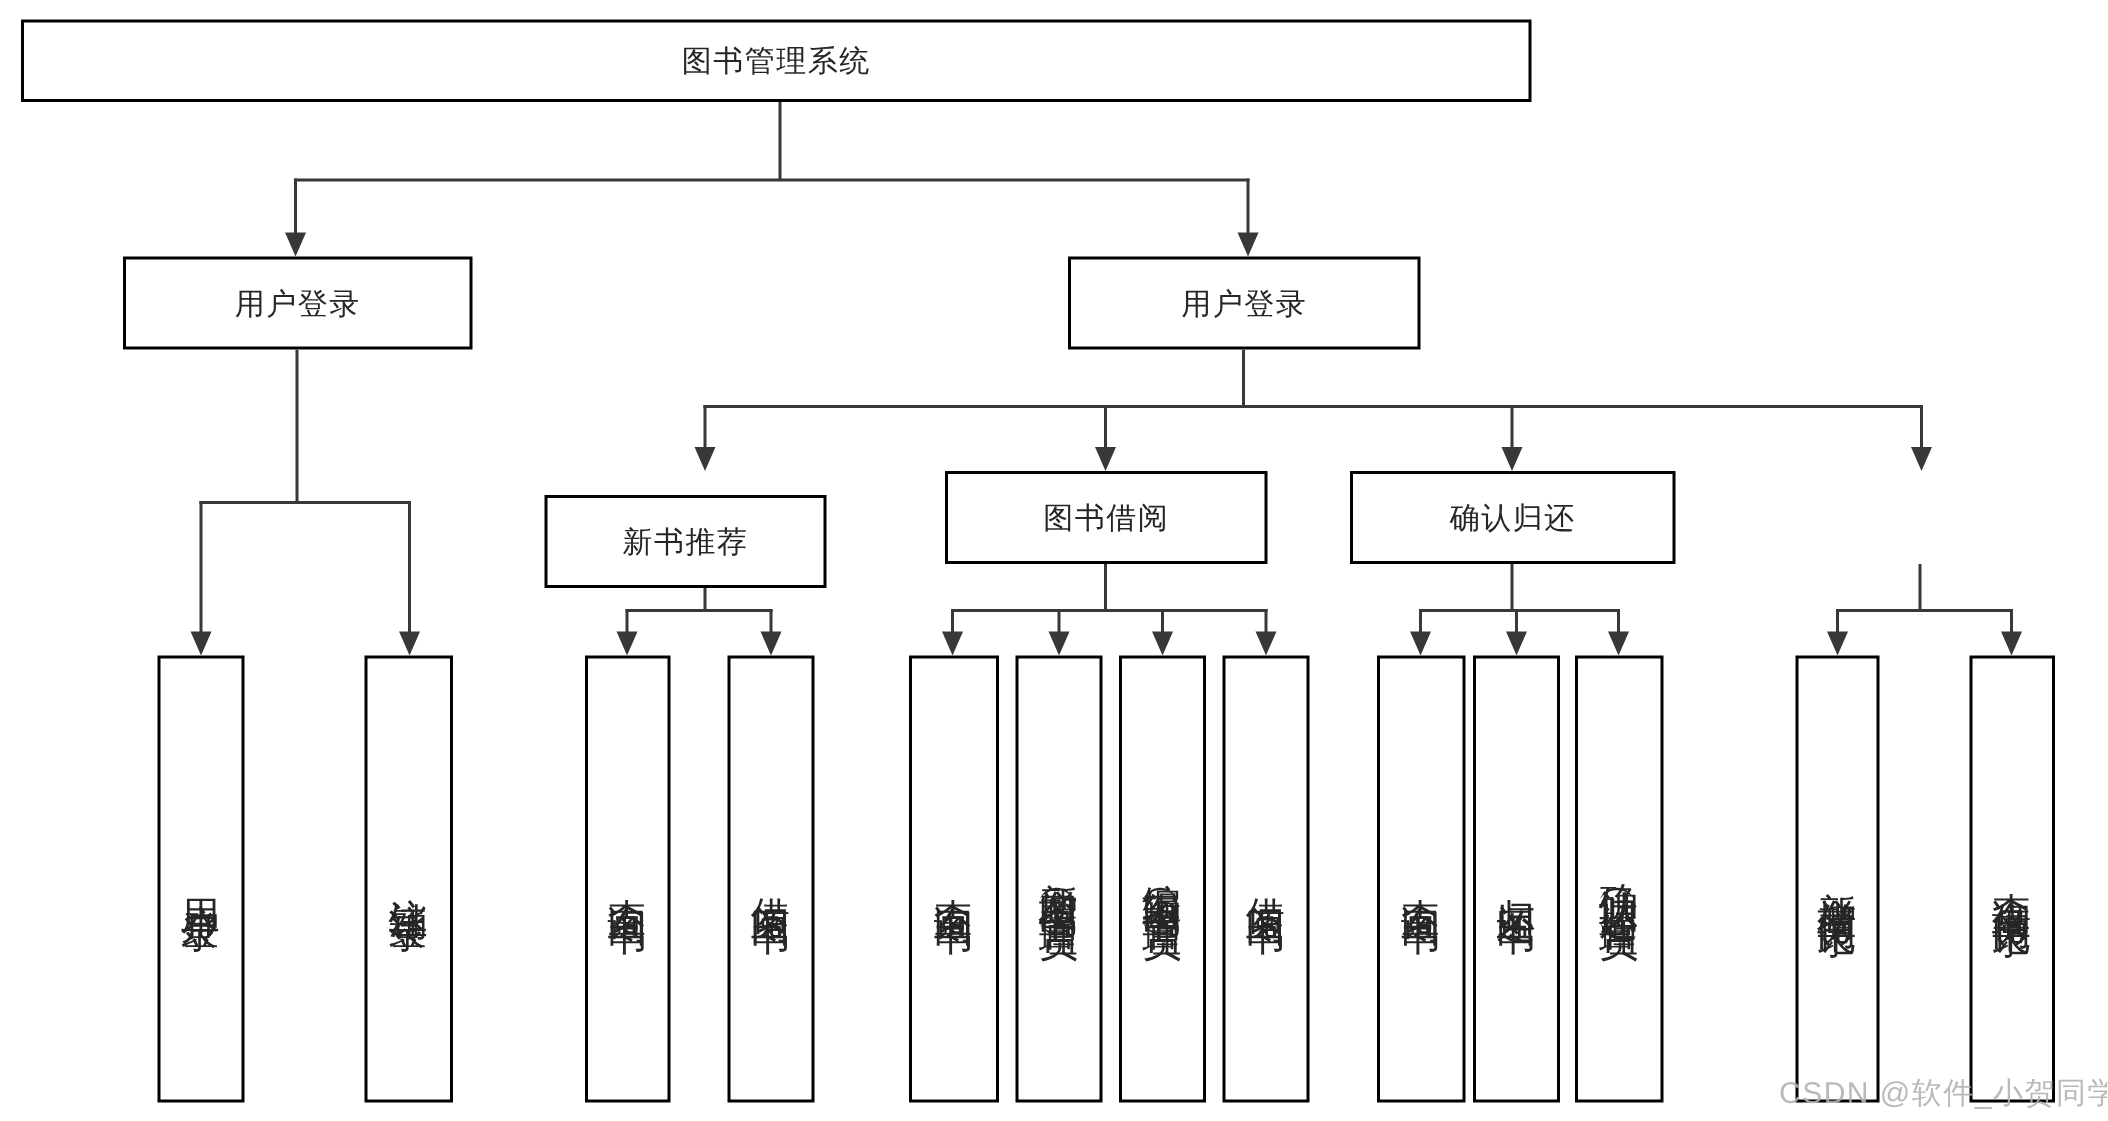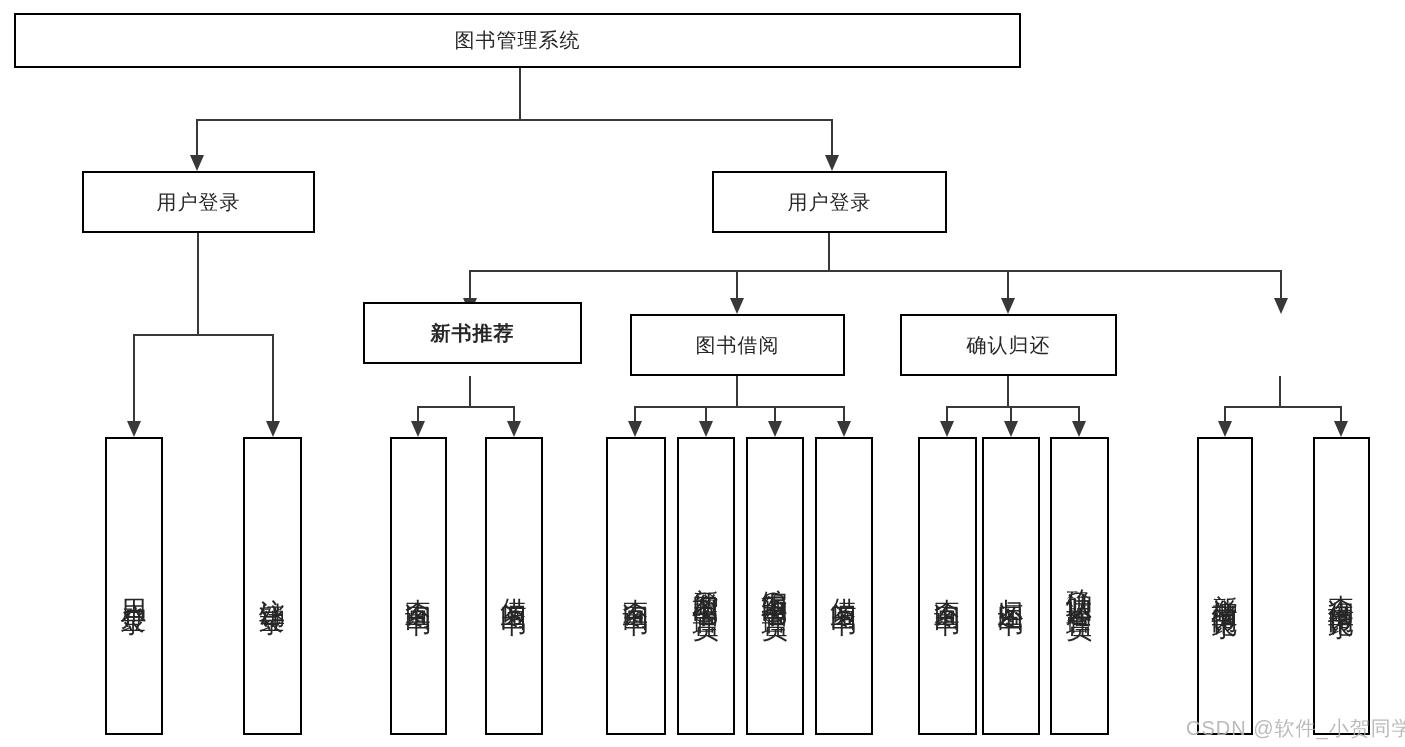--- a/index.html
+++ b/index.html
@@ -92,21 +92,21 @@
     <div class="line" style="left:469px; top:270px; width:2px; height:30px;"></div>
     <div class="line" style="left:736px; top:270px; width:2px; height:30px;"></div>
     <div class="line" style="left:1007px; top:270px; width:2px; height:30px;"></div>
     <div class="line" style="left:1280px; top:270px; width:2px; height:30px;"></div>
     <div class="arrow" style="left:463px; top:298px;"></div>
     <div class="arrow" style="left:730px; top:298px;"></div>
     <div class="arrow" style="left:1001px; top:298px;"></div>
     <div class="arrow" style="left:1274px; top:298px;"></div>
   </div>
 
-  <div class="box hbox" style="left:363px; top:302px; width:219px; height:62px;font-weight:bold;">
+  <div class="box hbox" style="left:363px; top:330px; width:188px; height:62px;">
     <span>新书推荐</span>
   </div>
   <div class="box hbox" style="left:630px; top:314px; width:215px; height:62px;">
     <span>图书借阅</span>
   </div>
   <div class="box hbox" style="left:900px; top:314px; width:217px; height:62px;">
     <span>确认归还</span>
   </div>
 
   <div>

